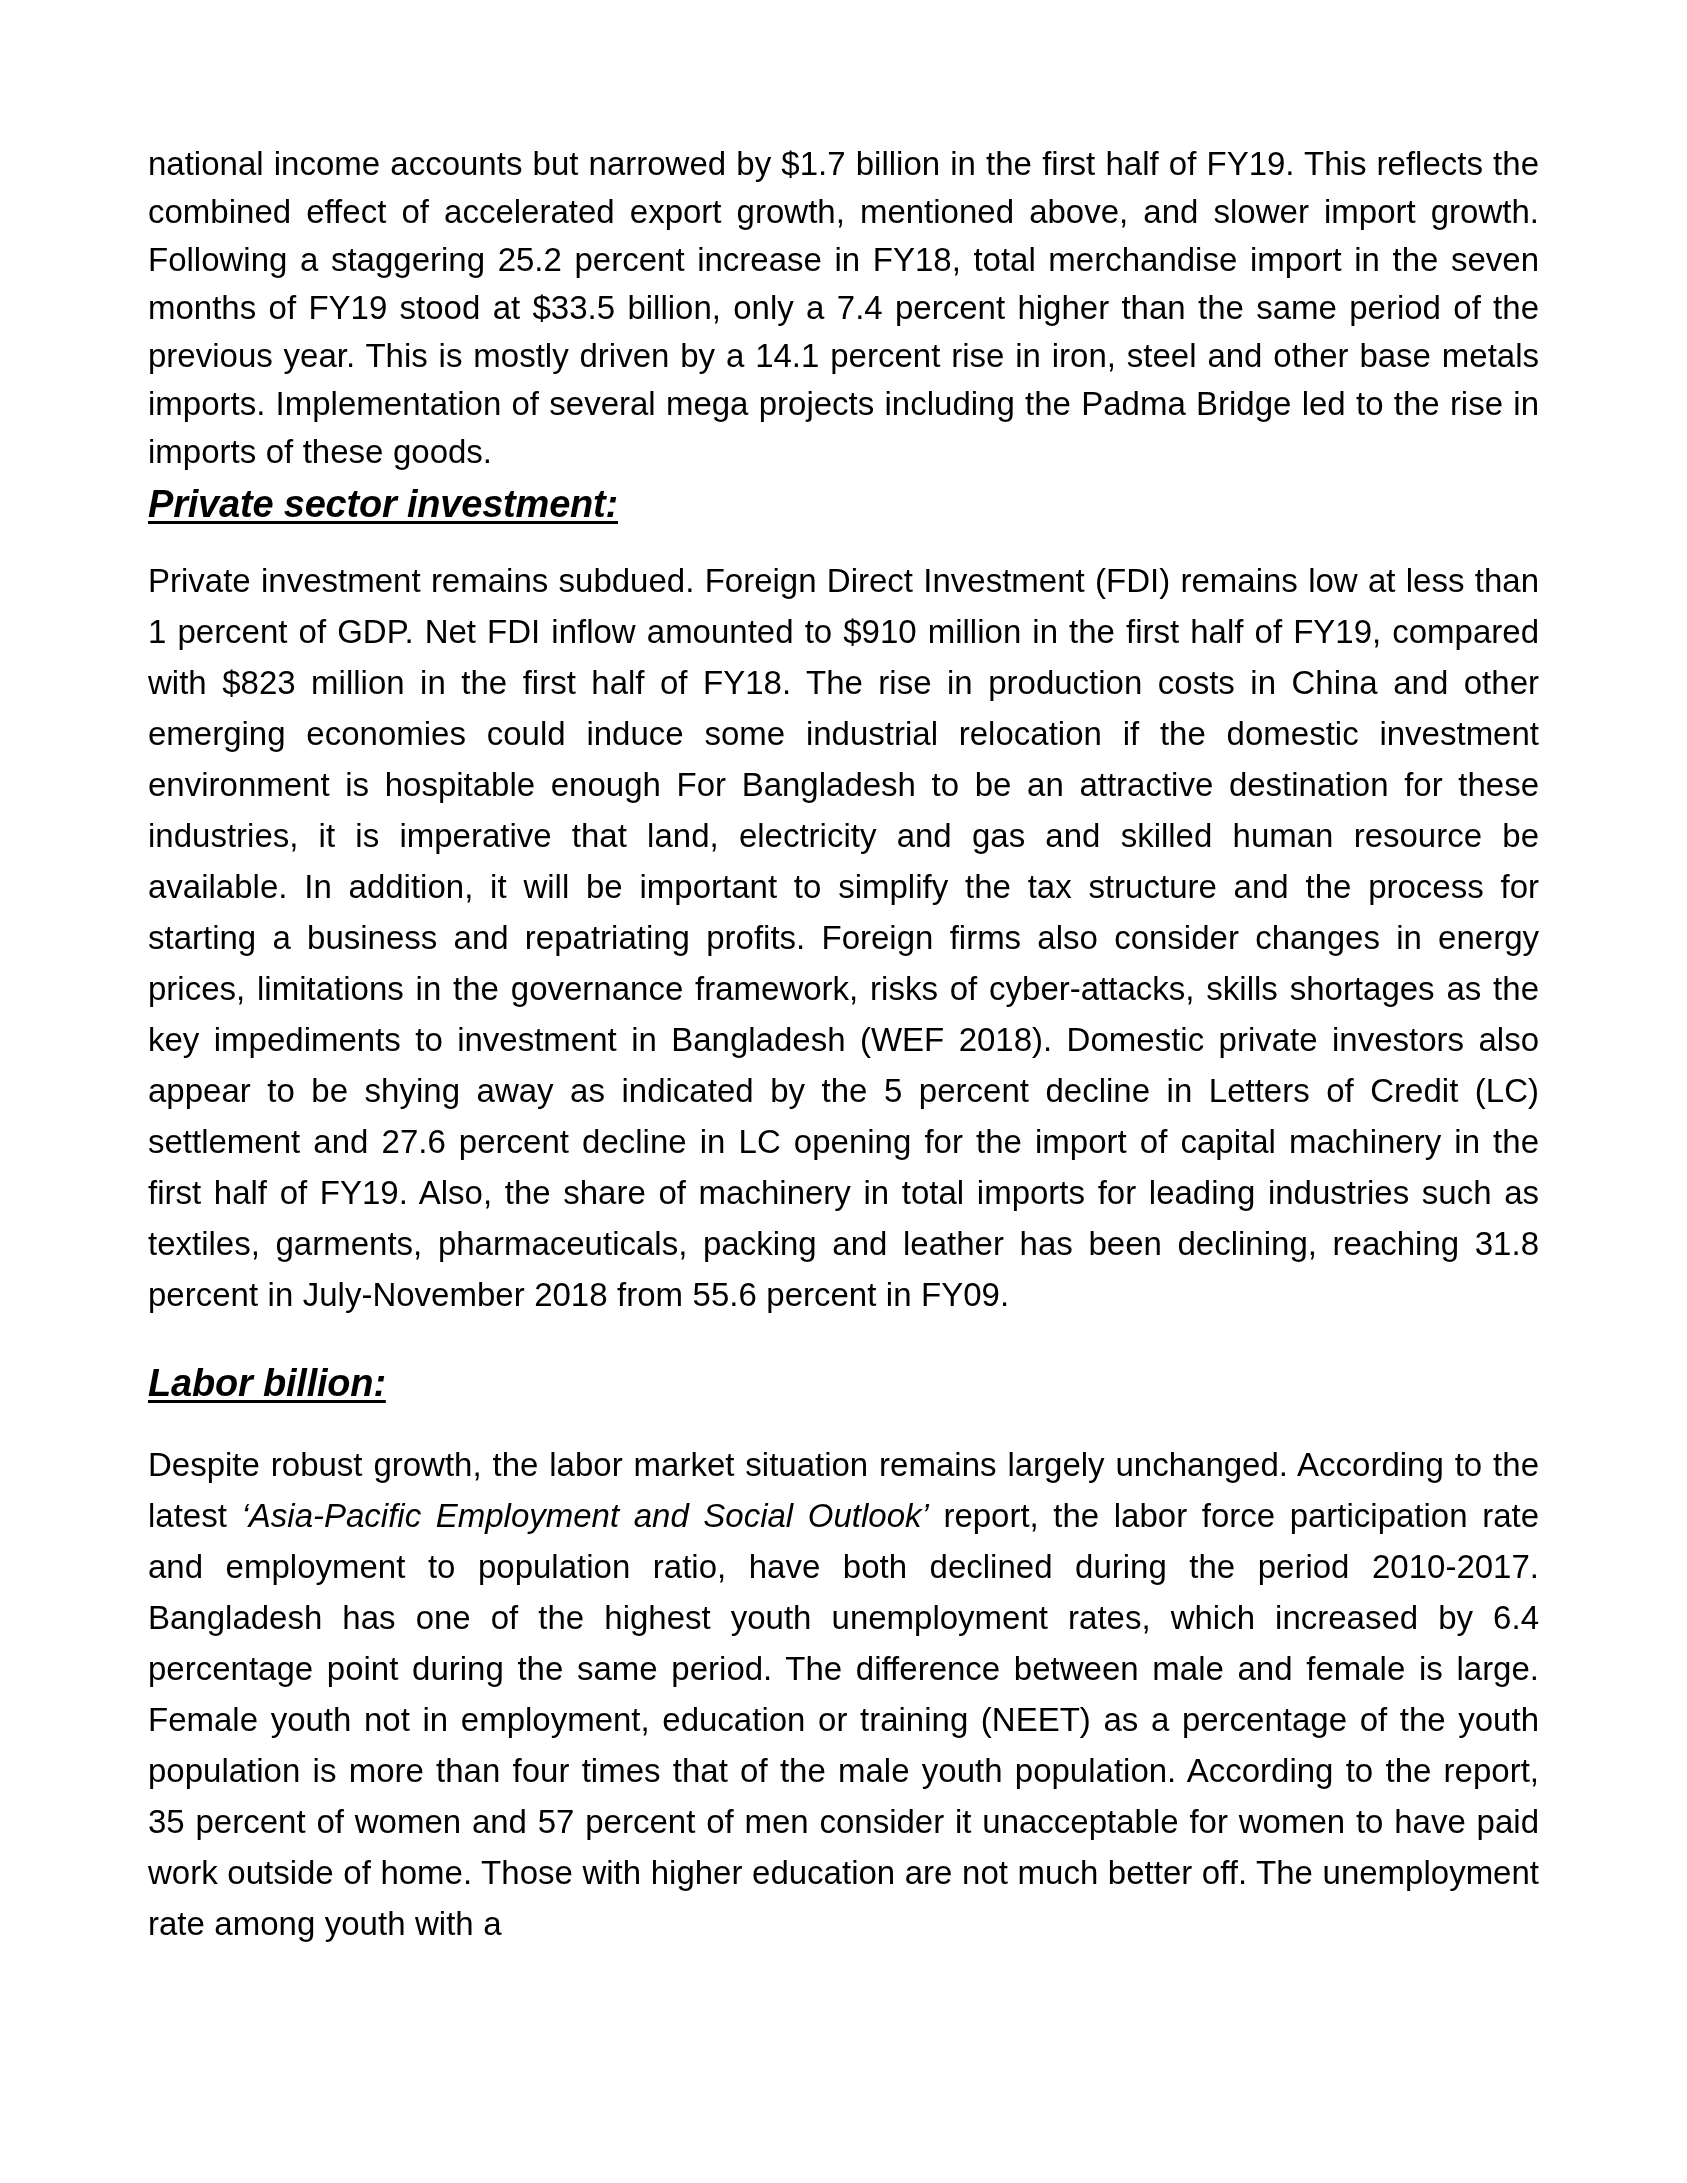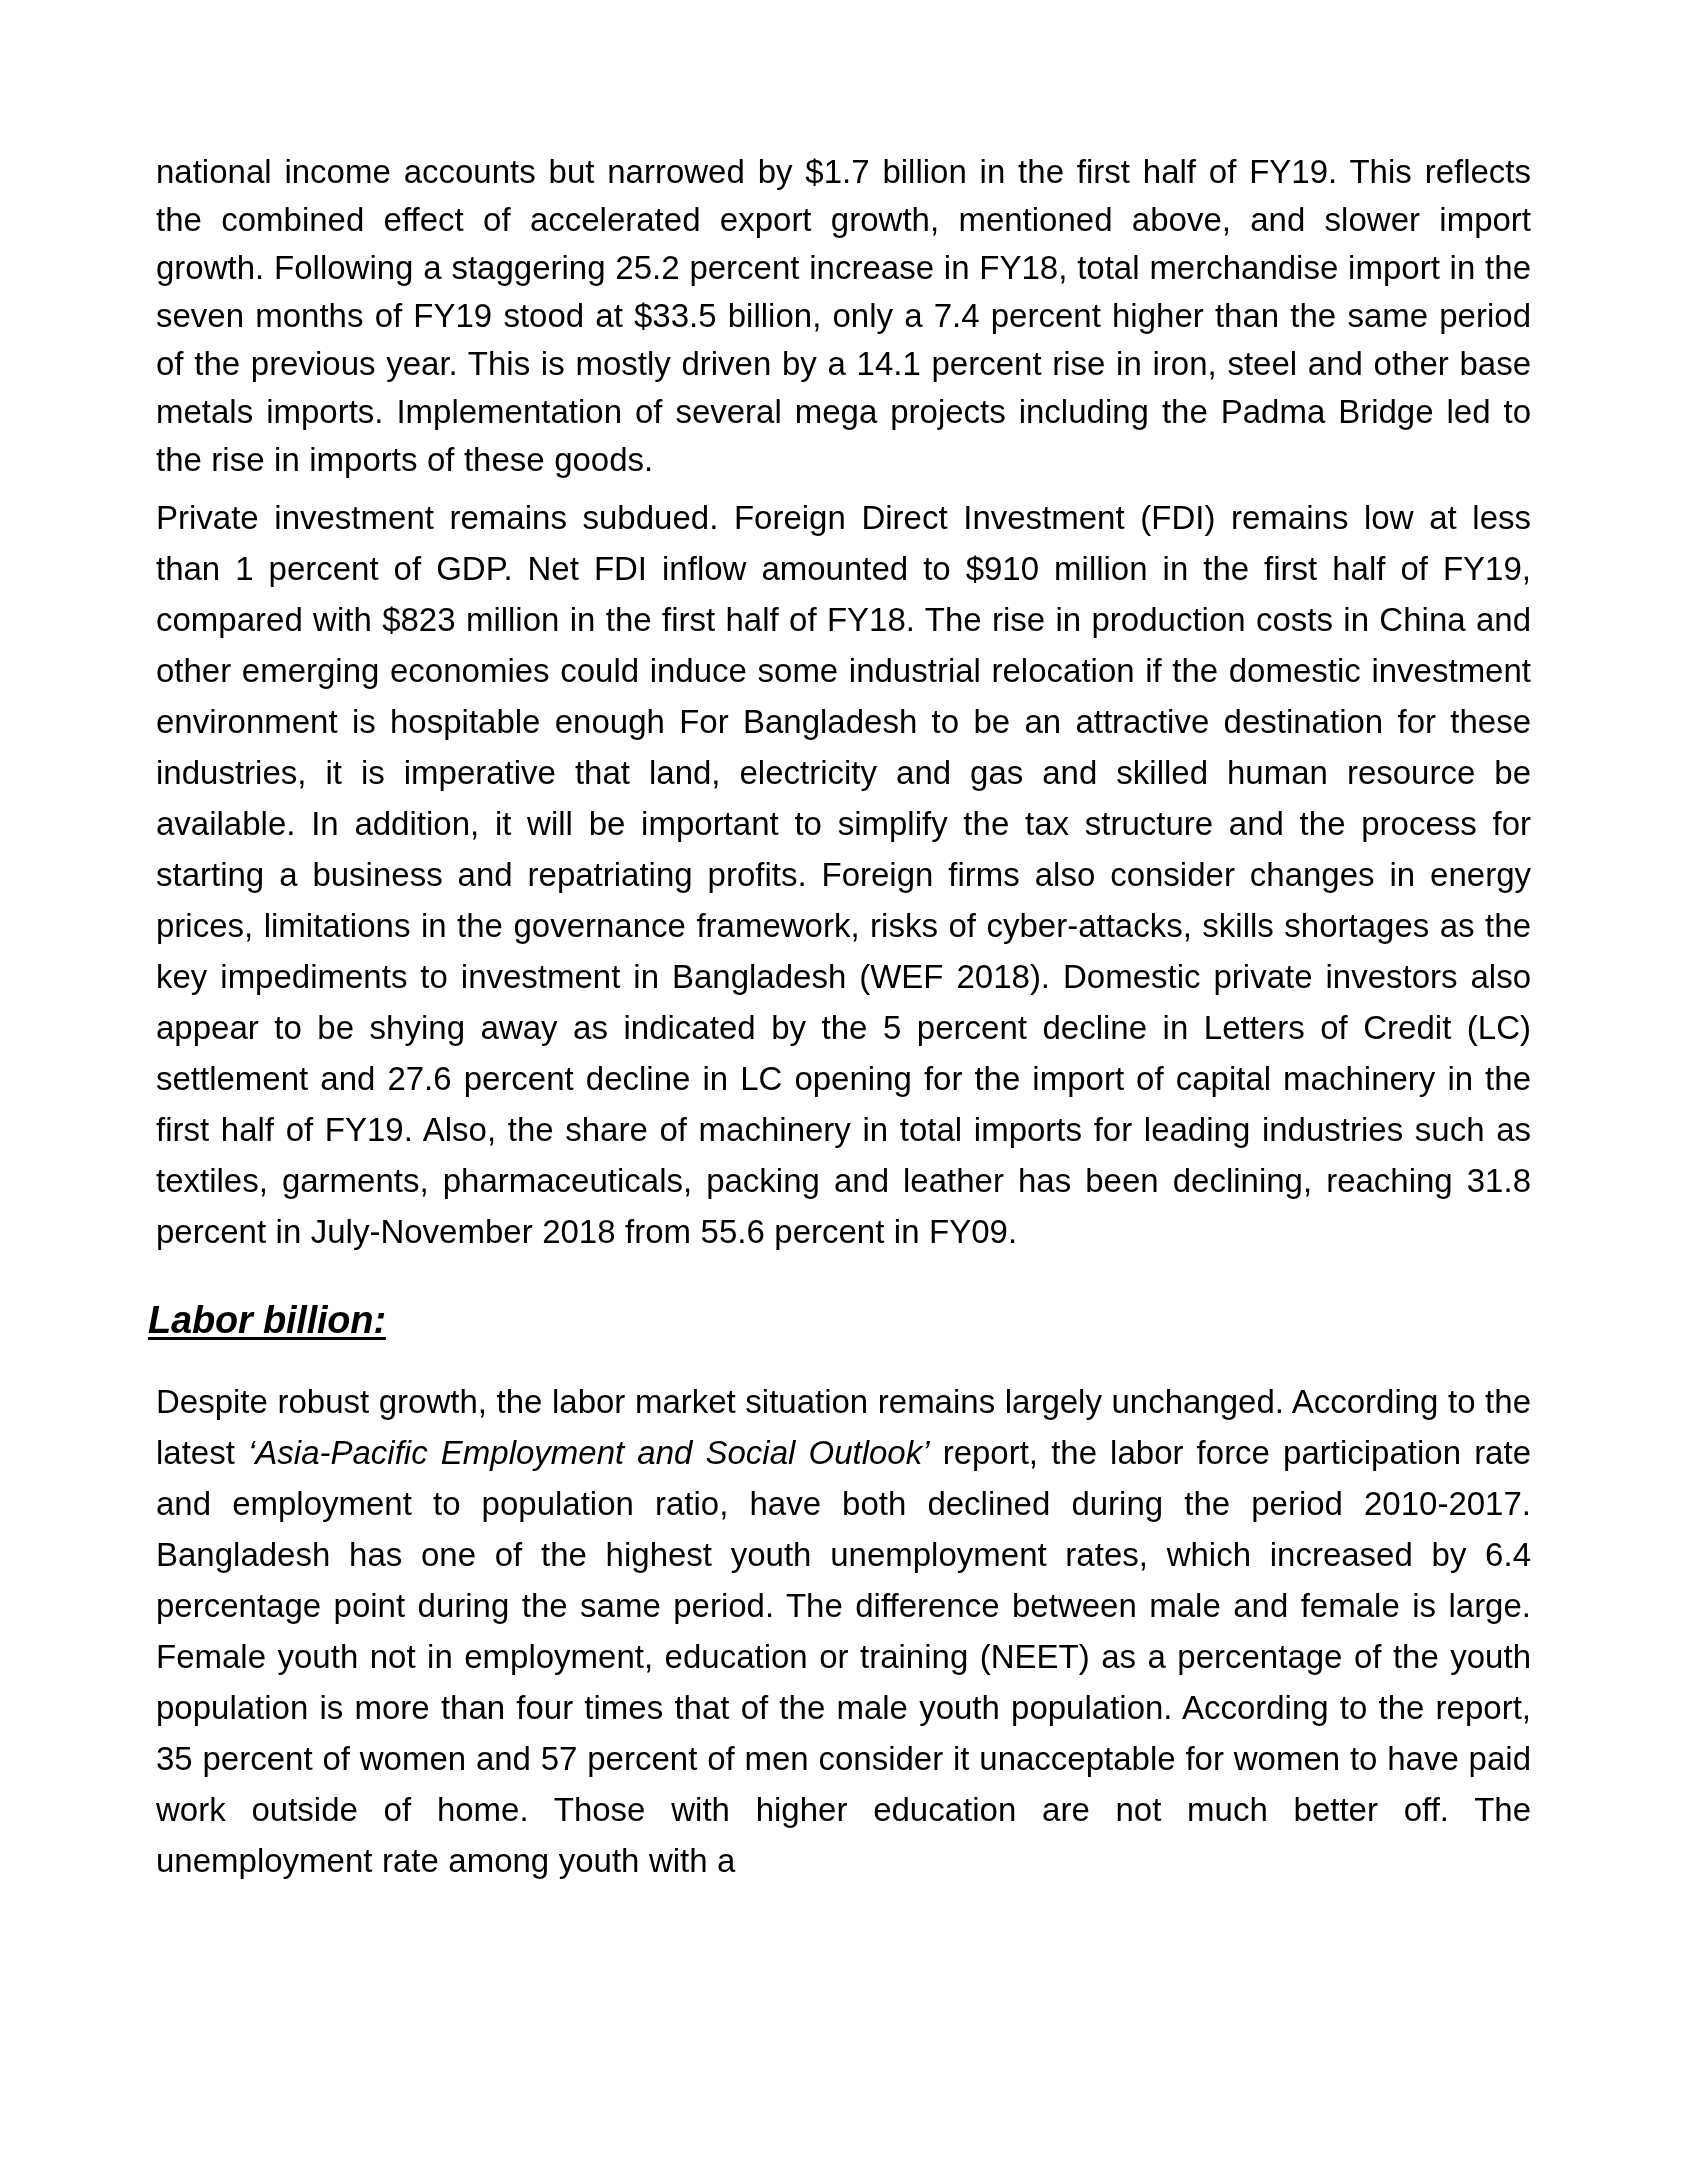--- a/index.html
+++ b/index.html
@@ -19,21 +19,21 @@
     overflow: hidden;
     box-sizing: border-box;
   }
   .content {
     position: absolute;
     left: 148px;
     top: 140px;
     width: 1391px;
   }
   .para {
-    margin: 8px;
+    margin: 0;
     font-size: 33px;
     line-height: 48px;
     text-align: justify;
     text-justify: inter-word;
     color: #000000;
     -webkit-hyphens: none;
     hyphens: none;
     word-spacing: 0.01em;
   }
   .para-tight {
@@ -64,20 +64,21 @@
   }
 </style>
 </head>
 <body>
 
 <div class="page">
   <div class="content">
 
     <p class="para para-tight">national income accounts but narrowed by $1.7 billion in the first half of FY19. This reflects the combined effect of accelerated export growth, mentioned above, and slower import growth. Following a staggering 25.2 percent increase in FY18, total merchandise import in the seven months of FY19 stood at $33.5 billion, only a 7.4 percent higher than the same period of the previous year. This is mostly driven by a 14.1 percent rise in iron, steel and other base metals imports. Implementation of several mega projects including the Padma Bridge led to the rise in imports of these goods.</p>
 
+    <p class="heading h-private">Private sector investment:</p>
 
     <p class="para para-loose">Private investment remains subdued. Foreign Direct Investment (FDI) remains low at less than 1 percent of GDP. Net FDI inflow amounted to $910 million in the first half of FY19, compared with $823 million in the first half of FY18. The rise in production costs in China and other emerging economies could induce some industrial relocation if the domestic investment environment is hospitable enough For Bangladesh to be an attractive destination for these industries, it is imperative that land, electricity and gas and skilled human resource be available. In addition, it will be important to simplify the tax structure and the process for starting a business and repatriating profits. Foreign firms also consider changes in energy prices, limitations in the governance framework, risks of cyber-attacks, skills shortages as the key impediments to investment in Bangladesh (WEF 2018). Domestic private investors also appear to be shying away as indicated by the 5 percent decline in Letters of Credit (LC) settlement and 27.6 percent decline in LC opening for the import of capital machinery in the first half of FY19. Also, the share of machinery in total imports for leading industries such as textiles, garments, pharmaceuticals, packing and leather has been declining, reaching 31.8 percent in July-November 2018 from 55.6 percent in FY09.</p>
 
     <p class="heading h-labor">Labor billion:</p>
 
     <p class="para para-loose-b"><span>Despite robust growth, the labor market situation remains largely unchanged. According to the latest </span><em class="title-italic">‘Asia-Pacific Employment and Social Outlook’</em><span> report, the labor force participation rate and employment to population ratio, have both declined during the period 2010-2017. Bangladesh has one of the highest youth unemployment rates, which increased by 6.4 percentage point during the same period. The difference between male and female is large. Female youth not in employment, education or training (NEET) as a percentage of the youth population is more than four times that of the male youth population. According to the report, 35 percent of women and 57 percent of men consider it unacceptable for women to have paid work outside of home. Those with higher education are not much better off. The unemployment rate among youth with a</span></p>
 
   </div>
 </div>
 

